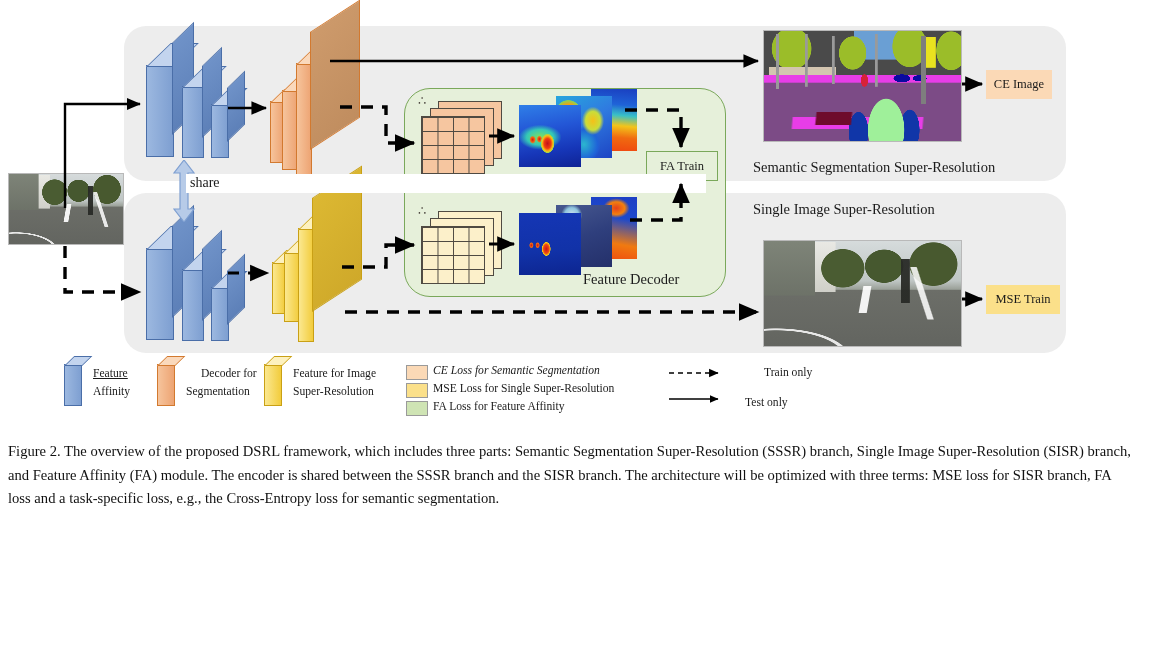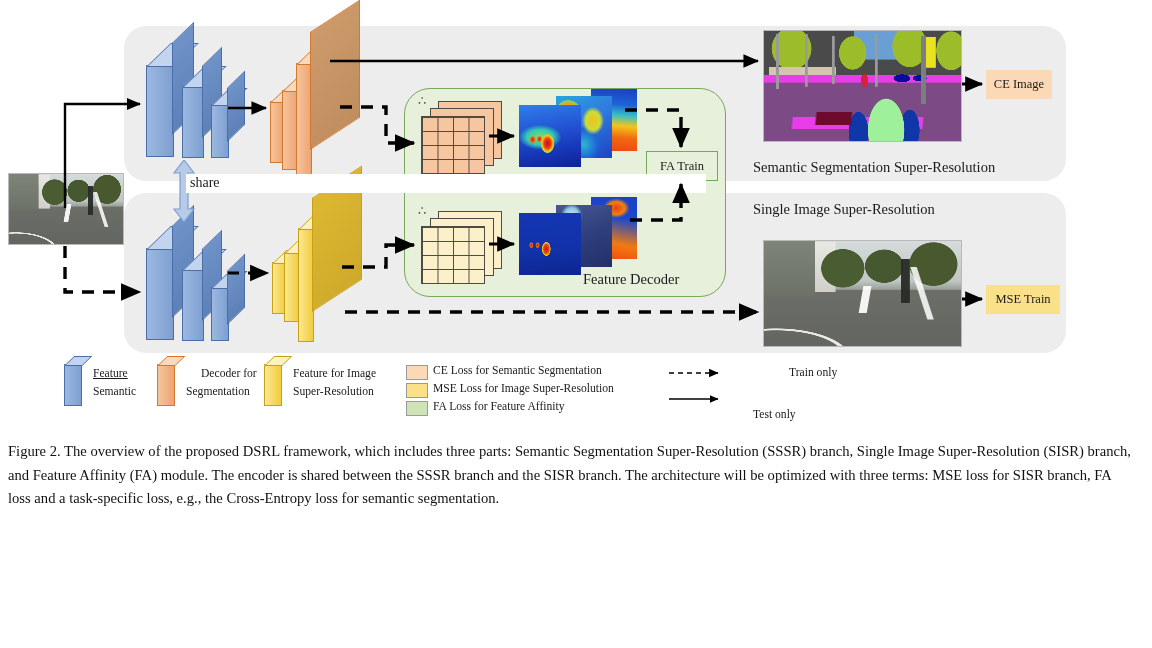--- a/index.html
+++ b/index.html
@@ -293,62 +293,62 @@
     <path d="M962,299 L982,299" stroke="#000" stroke-width="3" fill="none" stroke-dasharray="8,6" marker-end="url(#ah)"></path>
   </svg>
 </div>
 
 <div class="legend">
 
   <div>
     <div class="abs" style="left:64px;top:8px;width:16px;height:40px;background:linear-gradient(90deg,#9cb8e0,#7e9fd1);border:1px solid #4a6ea8;"></div>
     <div class="abs" style="left:64px;top:0px;width:16px;height:8px;background:#c3d4ee;border:1px solid #4a6ea8;transform:skewX(-46deg);transform-origin:bottom left;"></div>
     <div class="leg-text" style="left:93px;top:11px;text-decoration:underline;">Feature</div>
-    <div class="leg-text" style="left:93px;top:29px;">Semantic</div>
+    <div class="leg-text" style="left:93px;top:29px;">Affinity</div>
   </div>
 
   <div>
     <div class="abs" style="left:157px;top:8px;width:16px;height:40px;background:linear-gradient(90deg,#f6c49c,#eda473);border:1px solid #d2792f;"></div>
     <div class="abs" style="left:157px;top:0px;width:16px;height:8px;background:#fad9bc;border:1px solid #d2792f;transform:skewX(-46deg);transform-origin:bottom left;"></div>
     <div class="leg-text" style="left:186px;top:11px;margin-left:15px;">Decoder for</div>
     <div class="leg-text" style="left:186px;top:29px;">Segmentation</div>
   </div>
 
   <div>
     <div class="abs" style="left:264px;top:8px;width:16px;height:40px;background:linear-gradient(90deg,#fbe890,#f2cc3c);border:1px solid #c9a015;"></div>
     <div class="abs" style="left:264px;top:0px;width:16px;height:8px;background:#fdf1bf;border:1px solid #c9a015;transform:skewX(-46deg);transform-origin:bottom left;"></div>
     <div class="leg-text" style="left:293px;top:11px;">Feature for Image</div>
     <div class="leg-text" style="left:293px;top:29px;">Super-Resolution</div>
   </div>
 
   <div>
     <div class="swatch" style="left:406px;top:9px;background:#fbd9b6;"></div>
-    <div class="leg-sw-text" style="left:433px;top:8px;">CE Loss for Semantic Segmentation</div>
+    <div class="leg-sw-text" style="left:433px;top:8px;font-style:italic;">CE Loss for Semantic Segmentation</div>
   </div>
   <div>
     <div class="swatch" style="left:406px;top:27px;background:#fbe08a;"></div>
-    <div class="leg-sw-text" style="left:433px;top:26px;">MSE Loss for Image Super-Resolution</div>
+    <div class="leg-sw-text" style="left:433px;top:26px;">MSE Loss for Single Super-Resolution</div>
   </div>
   <div>
     <div class="swatch" style="left:406px;top:45px;background:#cfe4b4;"></div>
     <div class="leg-sw-text" style="left:433px;top:44px;">FA Loss for Feature Affinity</div>
   </div>
 
   <div>
     <svg class="abs" style="left:668px;top:11px;" width="60" height="12">
       <defs>
           <marker id="ah2" markerWidth="7" markerHeight="7" refX="5.6" refY="3" orient="auto">
             <path d="M0,0.4 L6,3 L0,5.6 z" fill="#000"></path>
           </marker>
         </defs>
       <path d="M1,6 L50,6" stroke="#000" stroke-width="1.6" fill="none" stroke-dasharray="5,4" marker-end="url(#ah2)"></path>
     </svg>
-    <div class="leg-sw-text" style="left:789px;top:10px;">Train only</div>
+    <div class="leg-sw-text" style="left:764px;top:10px;">Train only</div>
   </div>
   <div>
     <svg class="abs" style="left:668px;top:37px;" width="60" height="12">
       <path d="M1,6 L50,6" stroke="#000" stroke-width="1.5" fill="none" marker-end="url(#ah2)"></path>
     </svg>
-    <div class="leg-sw-text" style="left:745px;top:52px;margin-left:8px;">Test only</div>
+    <div class="leg-sw-text" style="left:745px;top:40px;">Test only</div>
   </div>
 </div>
 
 <div class="caption">Figure 2. The overview of the proposed DSRL framework, which includes three parts: Semantic Segmentation Super-Resolution (SSSR) branch, Single Image Super-Resolution (SISR) branch, and Feature Affinity (FA) module. The encoder is shared between the SSSR branch and the SISR branch. The architecture will be optimized with three terms: MSE loss for SISR branch, FA loss and a task-specific loss, e.g., the Cross-Entropy loss for semantic segmentation.</div>
 
 </body></html>

